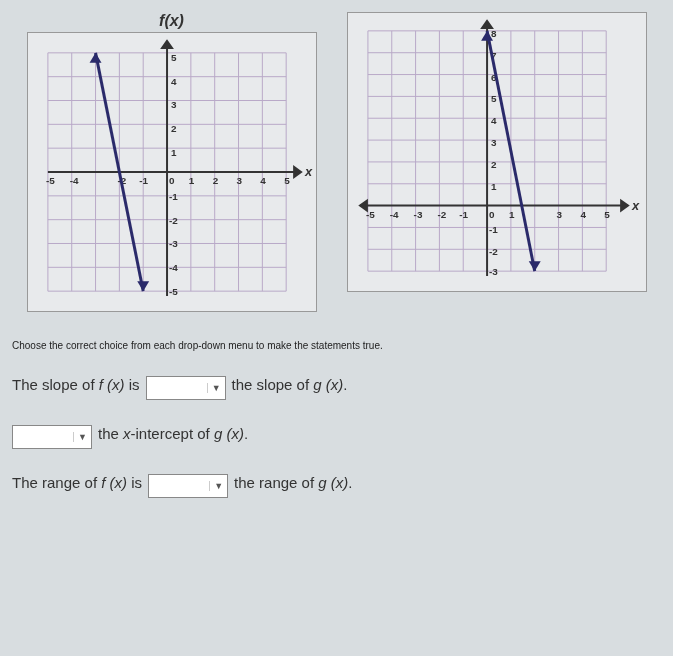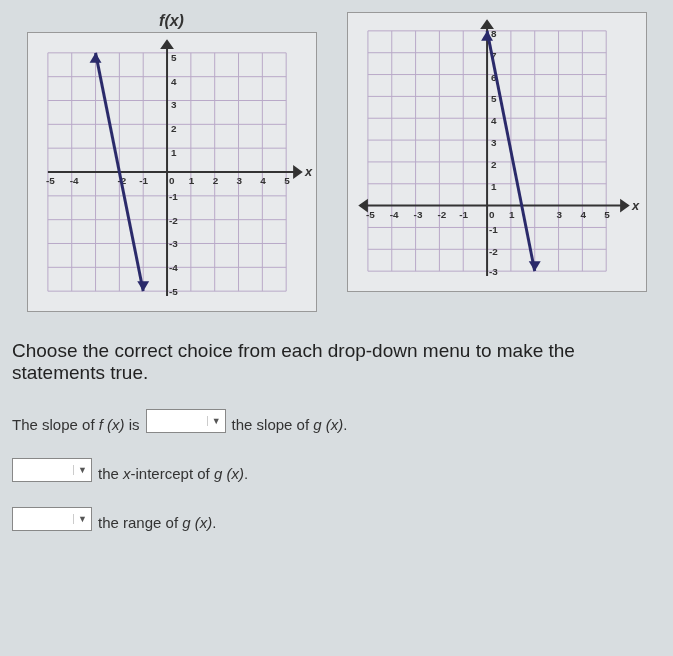--- a/index.html
+++ b/index.html
@@ -26,27 +26,27 @@
       font-style: italic;
       font-weight: bold;
       font-size: 16px;
       margin-bottom: 2px;
     }
     svg.grid {
       background: #e8eaec;
       border: 1px solid #999;
     }
     .instruction {
-      font-size: 19px;
+      font-size: 10px;
       margin: 20px 0 25px 0;
       color: #222;
     }
     .statement {
       display: flex;
-      align-items: flex-end;
+      align-items: flex-start;
       gap: 6px;
       margin-bottom: 25px;
       font-size: 15px;
       color: #333;
     }
     .dropdown {
       display: inline-flex;
       align-items: center;
       border: 1px solid #888;
       background: #fff;
@@ -227,18 +227,19 @@
 
 <div class="statement">
   <span class="dropdown">
     <span class="dropdown-value"></span>
     <span class="dropdown-arrow">▼</span>
   </span>
   <span><span> the </span><span class="fn">x</span><span>-intercept of </span><span class="fn">g (x)</span><span>.</span></span>
 </div>
 
 <div class="statement">
+  <span><span>The range of </span><span class="fn">f (x)</span><span> is</span></span>
   <span class="dropdown">
     <span class="dropdown-value"></span>
     <span class="dropdown-arrow">▼</span>
   </span>
   <span><span> the range of </span><span class="fn">g (x)</span><span>.</span></span>
 </div>
 
 </body></html>

